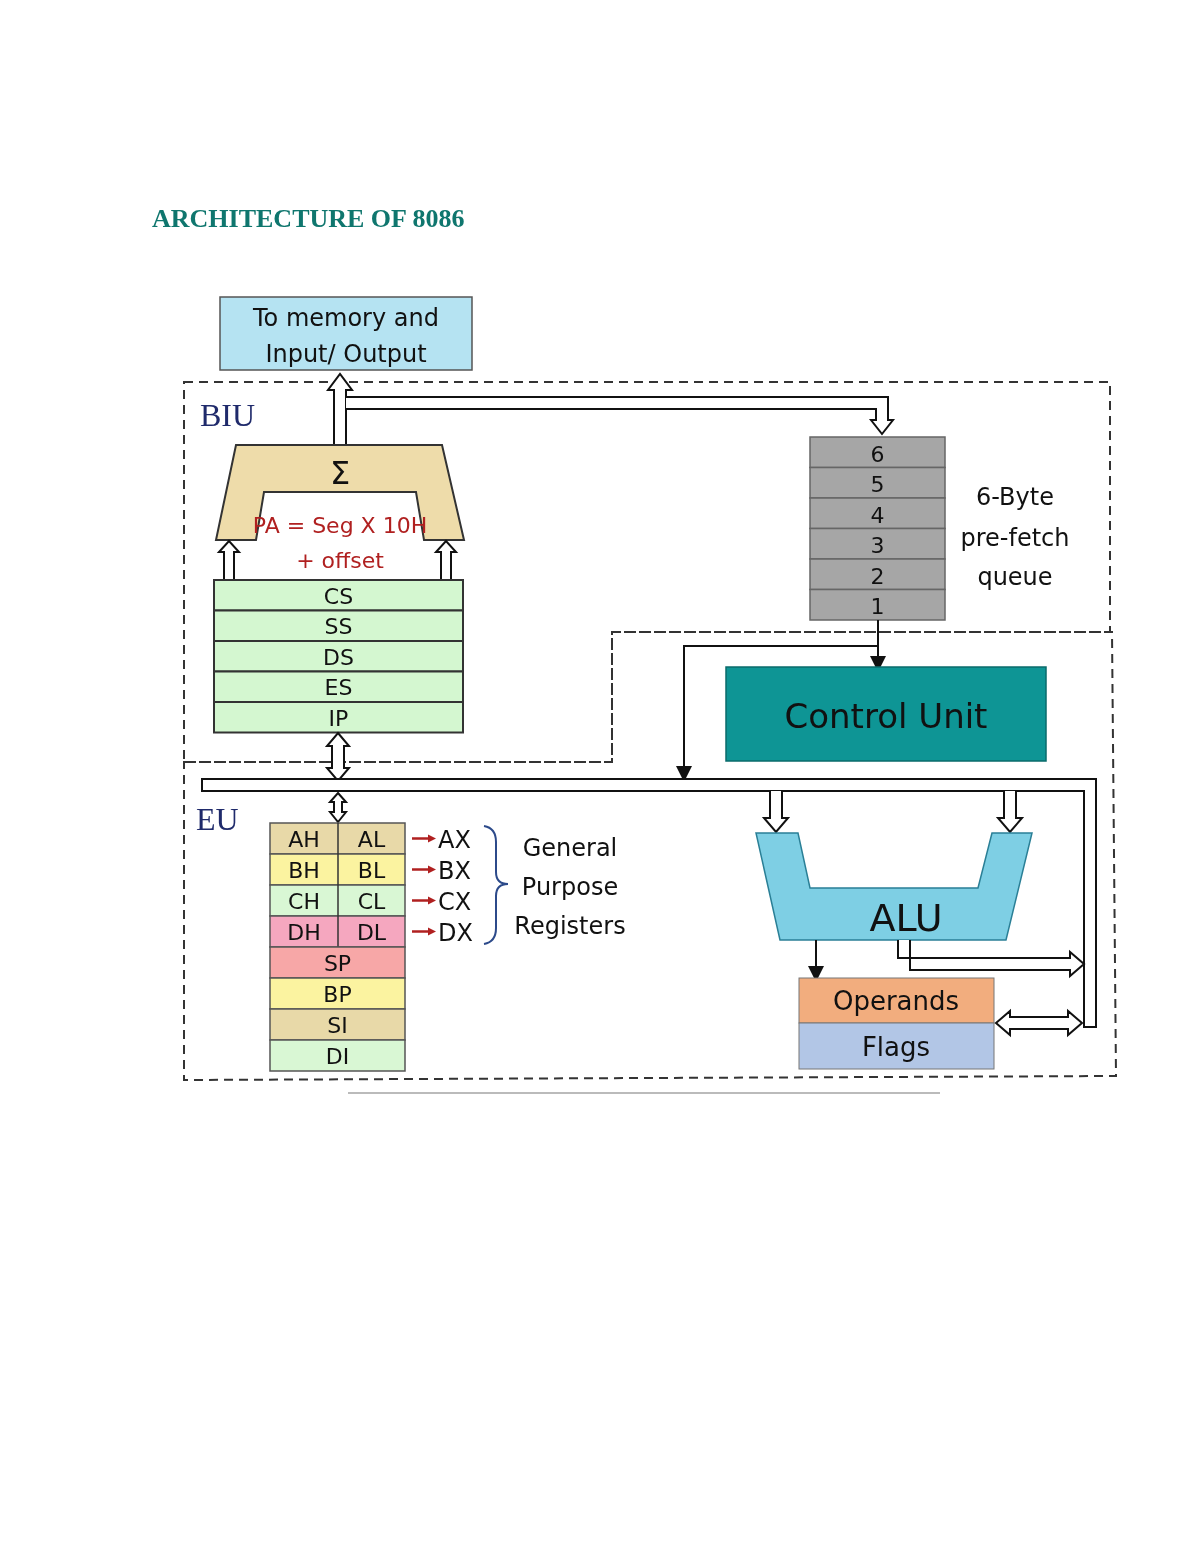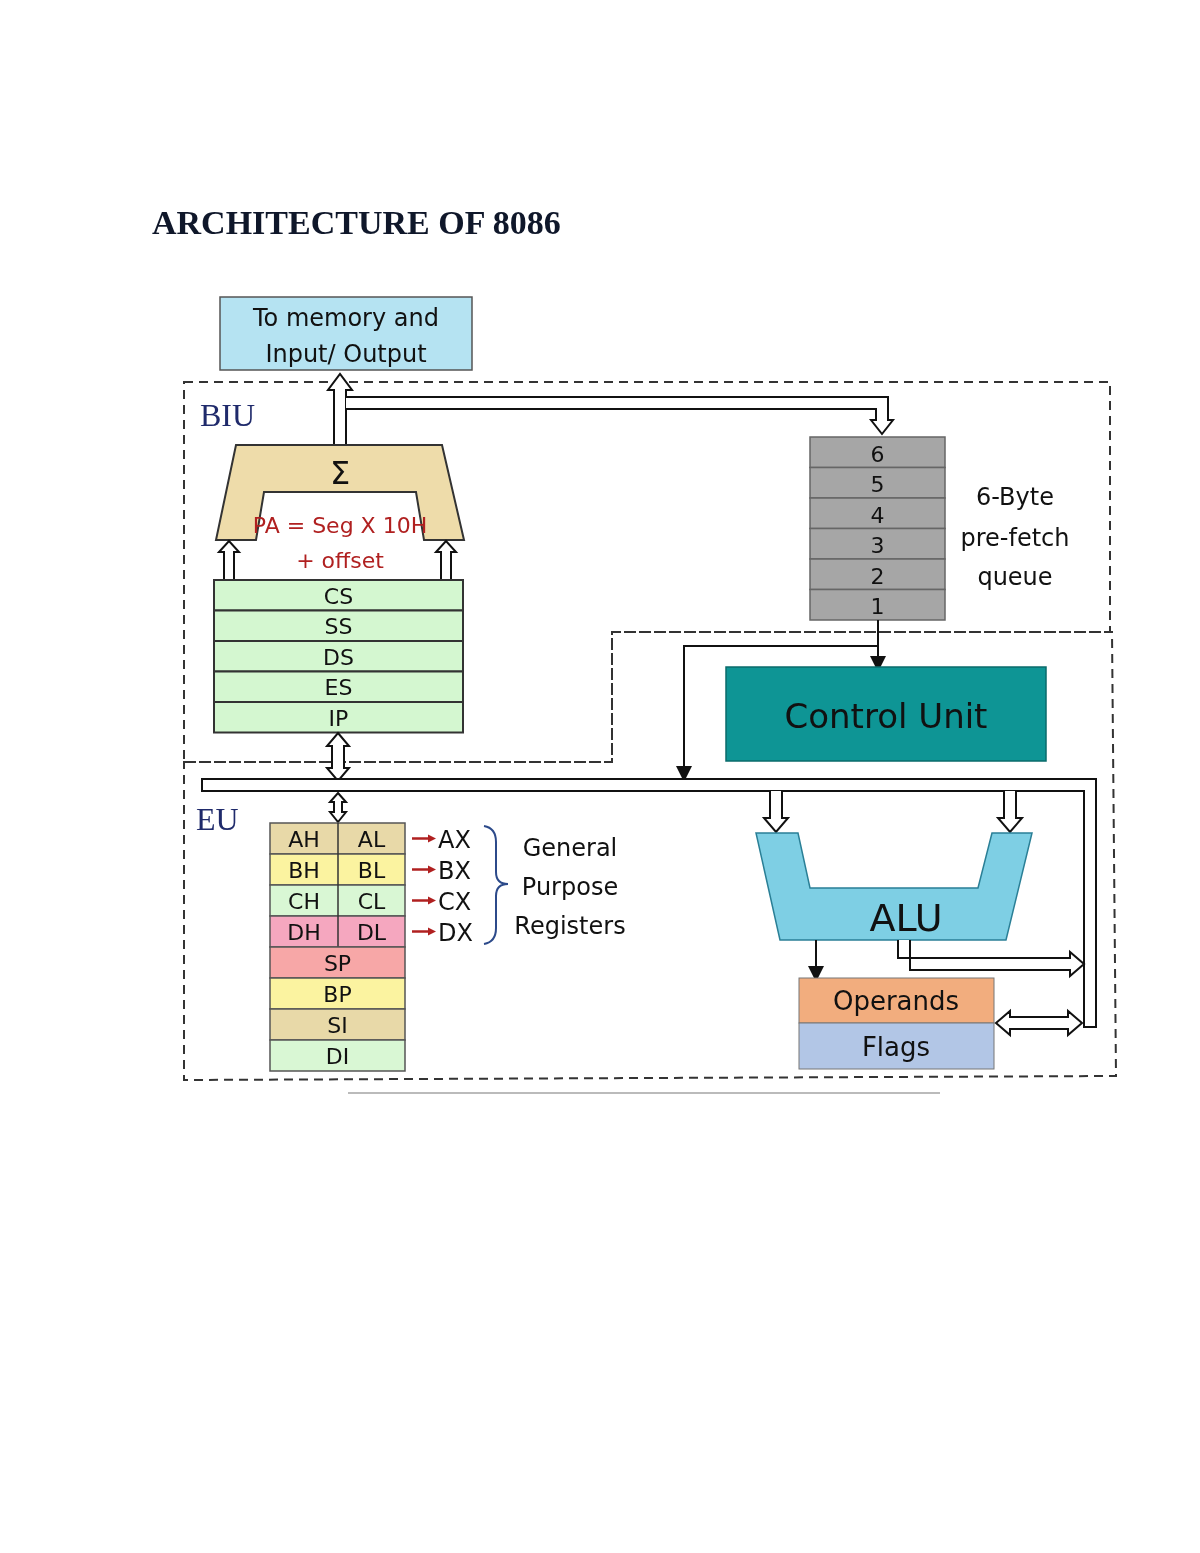--- a/index.html
+++ b/index.html
@@ -1,19 +1,19 @@
 <!DOCTYPE html>
 <html><head>
 <meta charset="utf-8">
 <style>
   html, body { margin: 0; padding: 0; background: #ffffff; }
   body { width: 1200px; height: 1553px; position: relative; overflow: hidden; }
   .title {
     position: absolute; left: 152px; top: 204px;
-    font-family: "Liberation Serif", serif; font-weight: bold; font-size: 34px; color: #0f172a;
+    font-family: "Liberation Serif", serif; font-weight: bold; font-size: 26px; color: #0f766e;
     letter-spacing: 0px;
   }
   svg { position: absolute; left: 0; top: 0; }
   .lbl { font-family: "DejaVu Sans", sans-serif; fill: #111; }
   .serif { font-family: "Liberation Serif", serif; fill: #1f2a6b; }
   .red { fill: #b02020; }
 </style>
 </head>
 <body>
 

